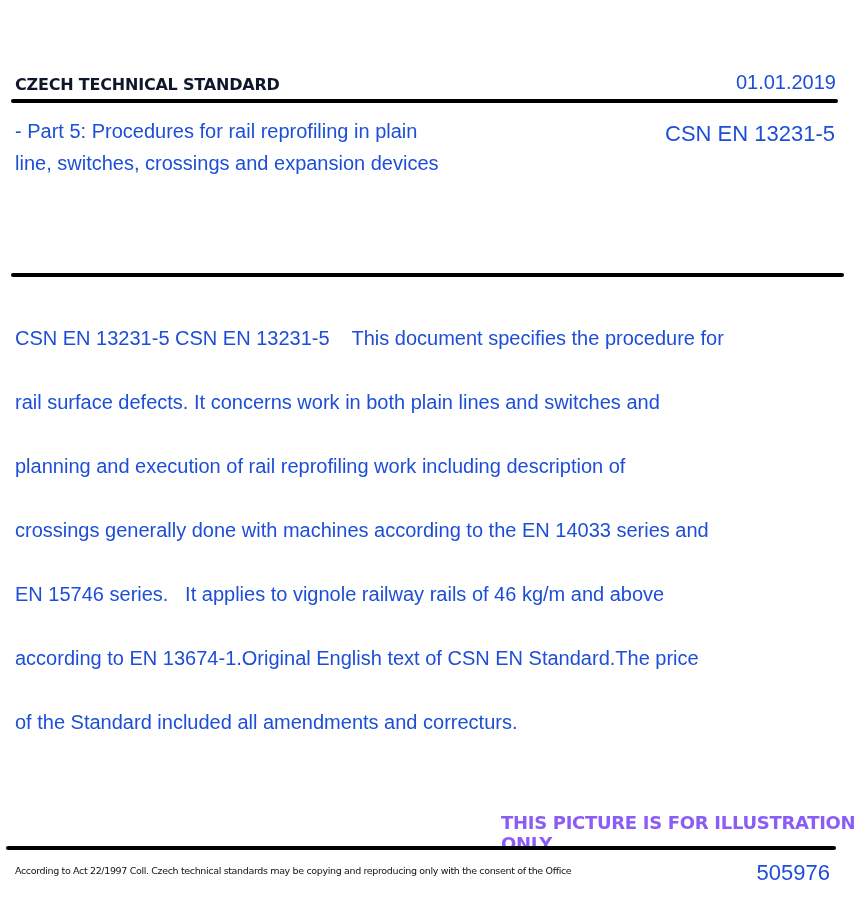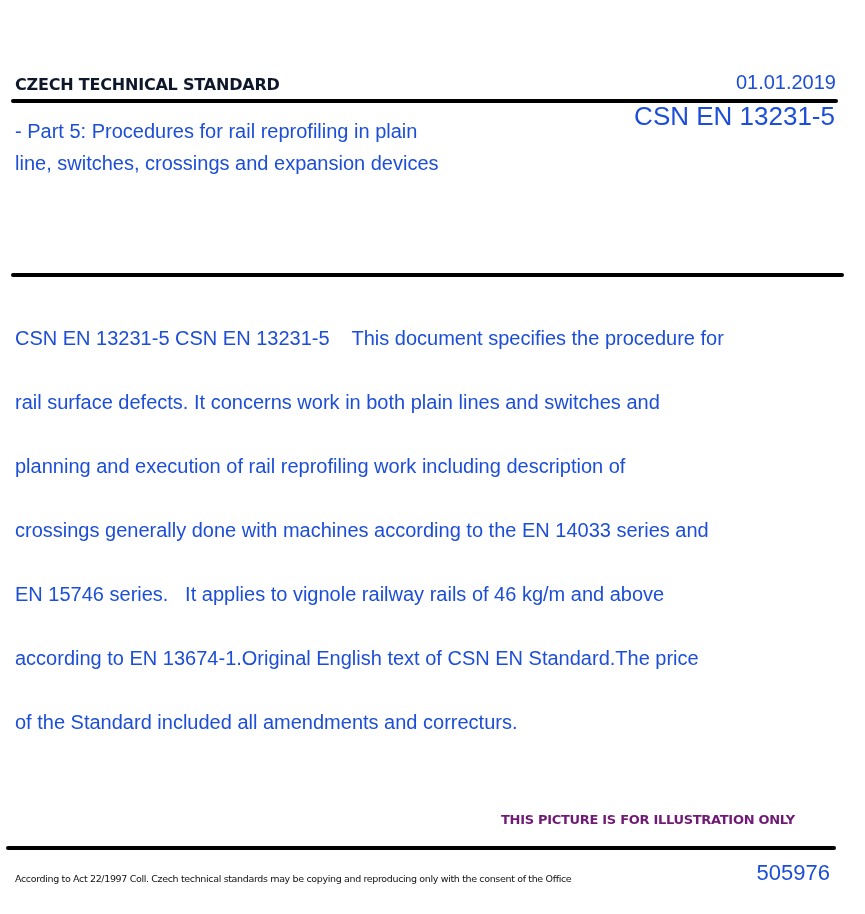--- a/index.html
+++ b/index.html
@@ -7,32 +7,31 @@
   .abs { position: absolute; }
   .hdr-label {
     left: 15px; top: 75px;
     font-family: "DejaVu Sans", sans-serif; font-weight: bold; font-size: 16px;
     color: #0f172a; letter-spacing: -0.2px;
   }
   .teal { color: #1d4ed8; font-family: "Liberation Sans", sans-serif; }
   .date { right: 29px; top: 71px; font-size: 20px; }
   .rule { background: #000; height: 4px; border-radius: 2px; }
   .title-block { left: 15px; top: 115px; width: 500px; font-size: 20px; line-height: 32px; }
-  .codes { right: 30px; top: 100px; text-align: center; font-size: 26px; line-height: 32px; }
+  .codes { right: 30px; top: 118px; text-align: center; font-size: 22px; line-height: 32px; }
   .abstract { left: 15px; top: 290px; width: 790px; font-size: 20px; line-height: 32px; white-space: pre-line; }
   .illus {
     left: 501px; top: 812px;
-    font-family: "DejaVu Sans", sans-serif; font-weight: bold; font-size: 13px; color: #701a75;
+    font-family: "DejaVu Sans", sans-serif; font-weight: bold; font-size: 18px; color: #8b5cf6;
     letter-spacing: -0.3px;
   }
   .legal {
     left: 15px; top: 864px; width: 600px;
     font-family: "DejaVu Sans", sans-serif; font-size: 9.5px; line-height: 13px; color: #111;
     letter-spacing: -0.35px;
-    margin-top: 8px;
   }
   .catno { right: 35px; top: 860px; font-size: 22px; }
   .line { display: block; }
 </style>
 </head>
 <body>
 
 <div class="abs hdr-label">CZECH TECHNICAL STANDARD</div>
 <div class="abs teal date">01.01.2019</div>
 

